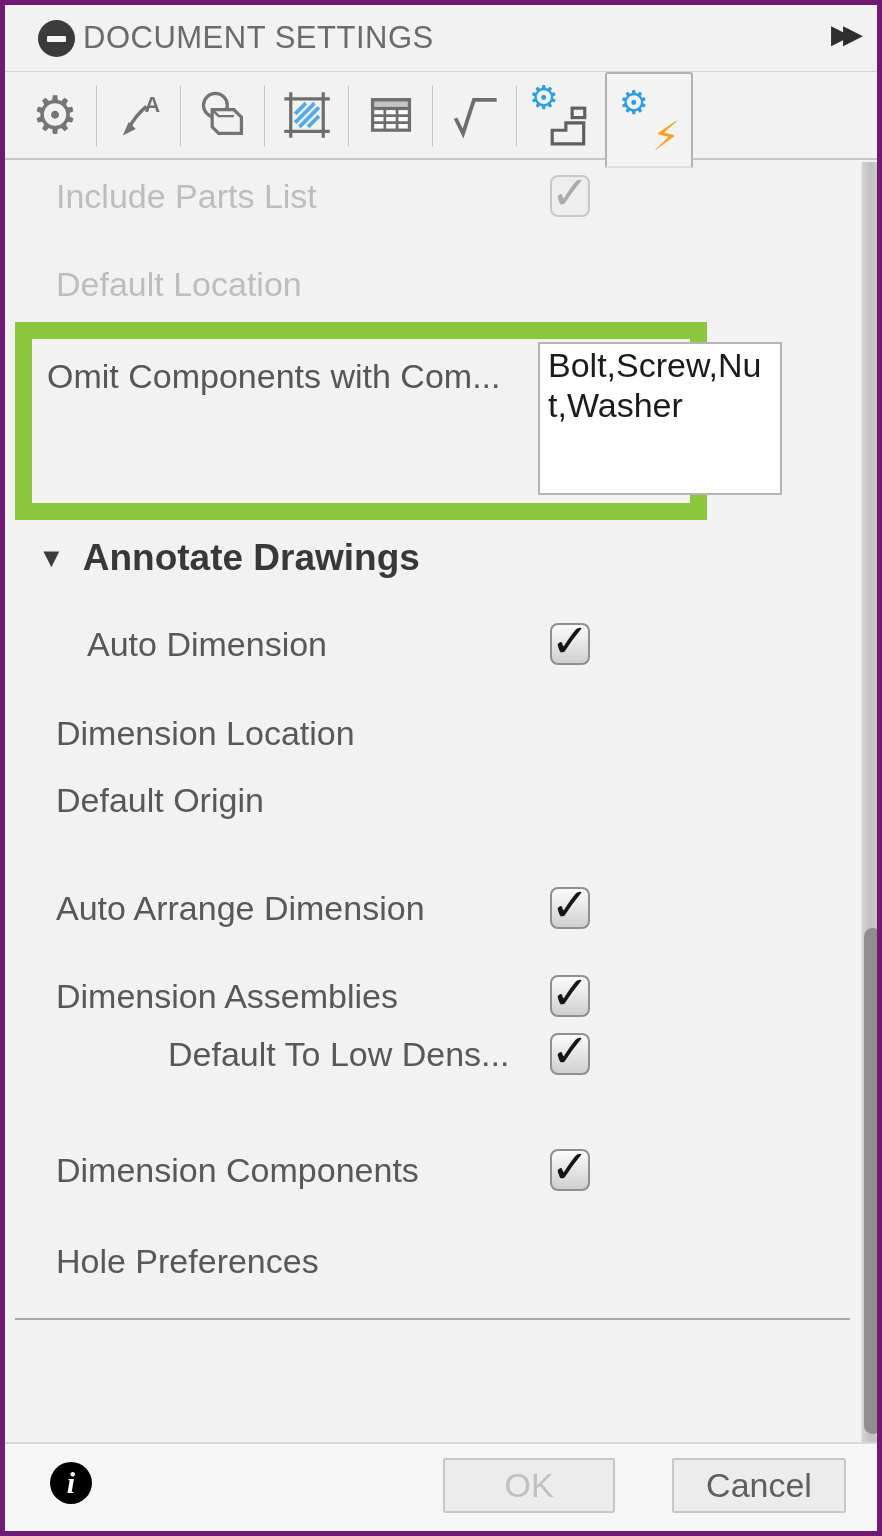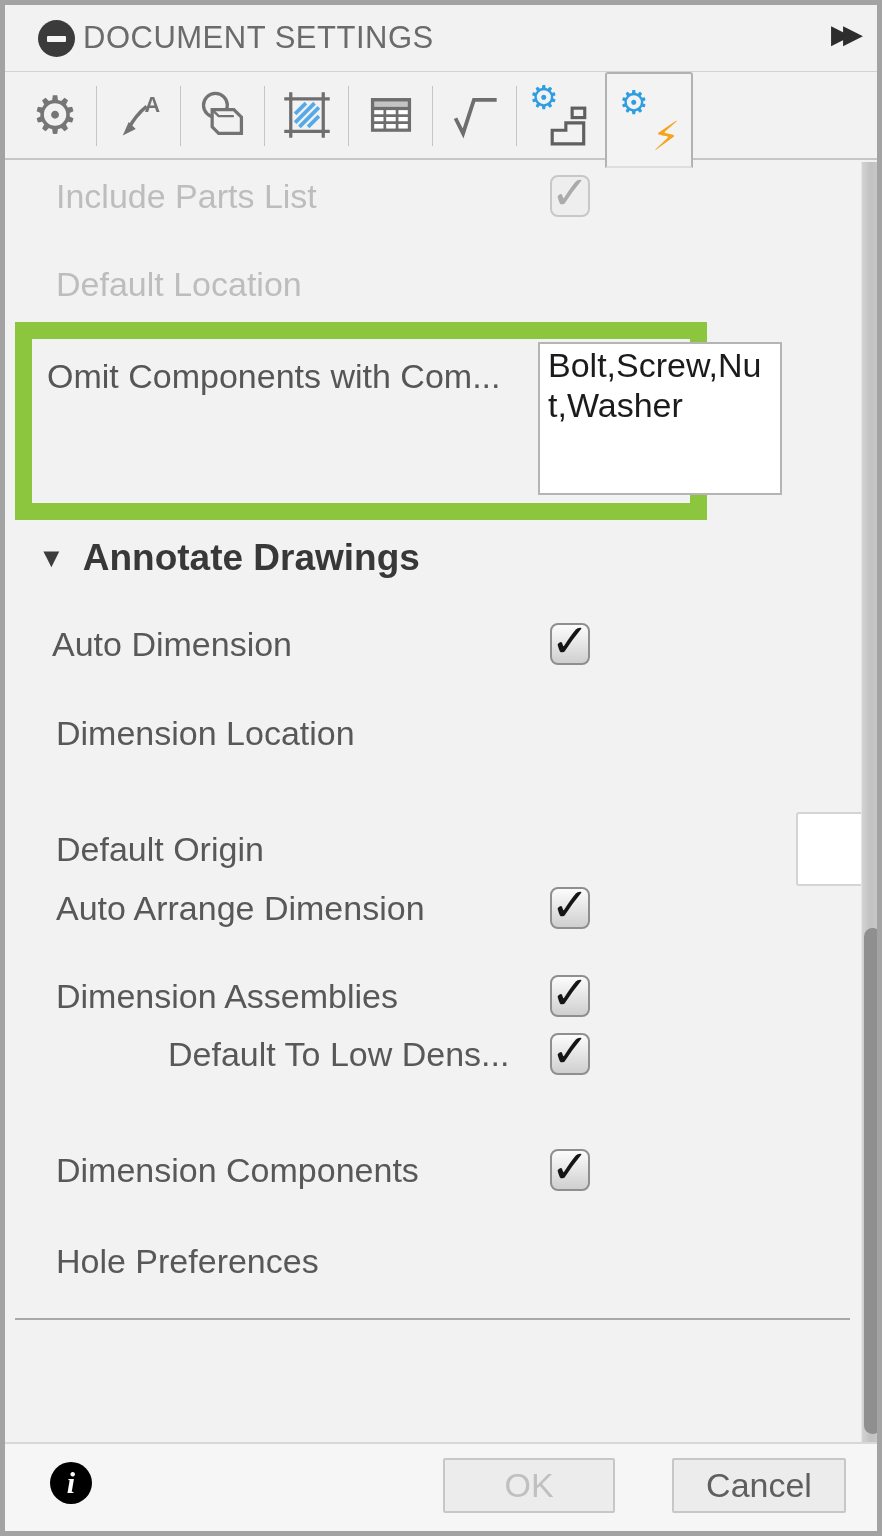--- a/index.html
+++ b/index.html
@@ -1,17 +1,17 @@
 <!DOCTYPE html>
 <html style="--green: #8cc63e; --blue: #2d9fe0; --orange: #f5a41d;"><head>
 <meta charset="utf-8">
 <style>
   html,body{margin:0;padding:0;background:#000;}
   *{box-sizing:border-box;font-family:"Liberation Sans","DejaVu Sans",sans-serif;}
-  .frame{position:relative;width:882px;height:1536px;background:#a3a3a3;overflow:hidden;}
+  .frame{position:relative;width:882px;height:1536px;background:#701a75;overflow:hidden;}
   .panel{position:absolute;left:5px;top:5px;width:872px;height:1526px;background:#f2f2f2;overflow:hidden;}
 
   
   .header{position:relative;height:67px;border-bottom:1px solid #d2d2d2;display:flex;align-items:center;}
   .collapse-btn{position:absolute;left:33px;top:15px;width:37px;height:37px;border-radius:50%;background:#3b3b3b;display:flex;align-items:center;justify-content:center;}
   .collapse-btn .bar{width:19px;height:6px;background:#f5f5f5;border-radius:1px;}
   .header-title{margin-left:78px;font-size:31px;color:#6b6b6b;letter-spacing:.5px;}
   .expand-arrows{position:absolute;right:14px;top:14px;font-size:26px;color:#2d2d2d;letter-spacing:-8px;padding-right:8px;}
 
   
@@ -24,21 +24,21 @@
   .combo-icon .gear-blue{position:absolute;left:-2px;top:-6px;font-size:33px;color:var(--blue);line-height:1;}
   .combo-icon .bolt{position:absolute;right:-3px;bottom:-8px;font-size:40px;color:var(--orange);line-height:1;}
   .combo-icon svg.parts{position:absolute;right:-3px;bottom:-4px;}
 
   
   .content{position:relative;height:1277px;}
   .row{position:absolute;left:0;right:36px;display:flex;align-items:center;}
   .lbl{font-size:34px;color:#585858;white-space:nowrap;}
   .lbl.disabled{color:#bdbdbd;}
   .ind-a{margin-left:51px;}
-  .ind-b{margin-left:47px;}
+  .ind-b{margin-left:82px;}
   .ind-c{margin-left:163px;}
   .ctrl-box{position:absolute;left:545px;}
   .ctrl-dd{position:absolute;left:532px;}
 
   .checkbox{width:40px;height:42px;border:2px solid #8f8f8f;border-radius:8px;background:linear-gradient(#fcfcfc,#cfcfcf);display:flex;align-items:center;justify-content:center;}
   .checkbox .check{font-size:46px;font-weight:bold;color:#151515;line-height:0;margin-top:-6px;}
   .checkbox.disabled{border-color:#c8c8c8;background:#eeeeee;}
   .checkbox.disabled .check{color:#ababab;font-weight:normal;}
 
   .dropdown{width:253px;height:74px;background:#fff;border:2px solid #d4d4d4;border-radius:3px;display:flex;align-items:center;position:relative;}
@@ -180,21 +180,21 @@
           <span class="check">✓</span>
         </div>
       </div>
     </div>
 
     <div class="row" style="top:536px;height:74px;">
       <span class="lbl ind-a">Dimension Location</span>
 
     </div>
 
-    <div class="row" style="top:652px;height:74px;">
+    <div class="row" style="top:603px;height:74px;justify-content:space-between;">
       <span class="lbl ind-a">Default Origin</span>
       <div class="dropdown ctrl-dd">
         
         
       </div>
     </div>
 
     <div class="row" style="top:714px;height:68px;">
       <span class="lbl ind-a">Auto Arrange Dimension</span>
       <div class="ctrl-box">

